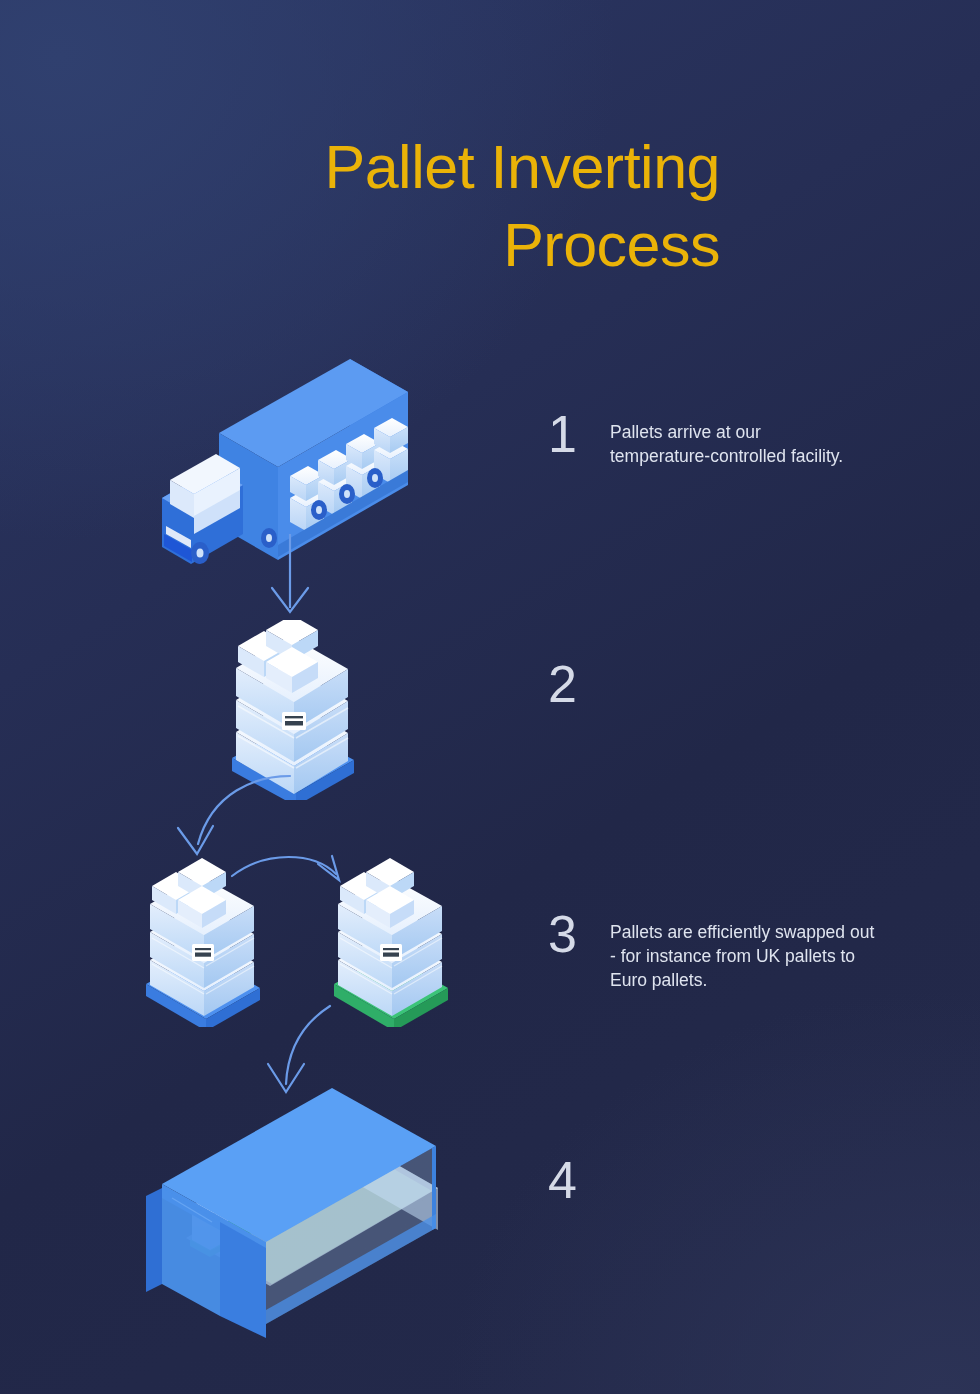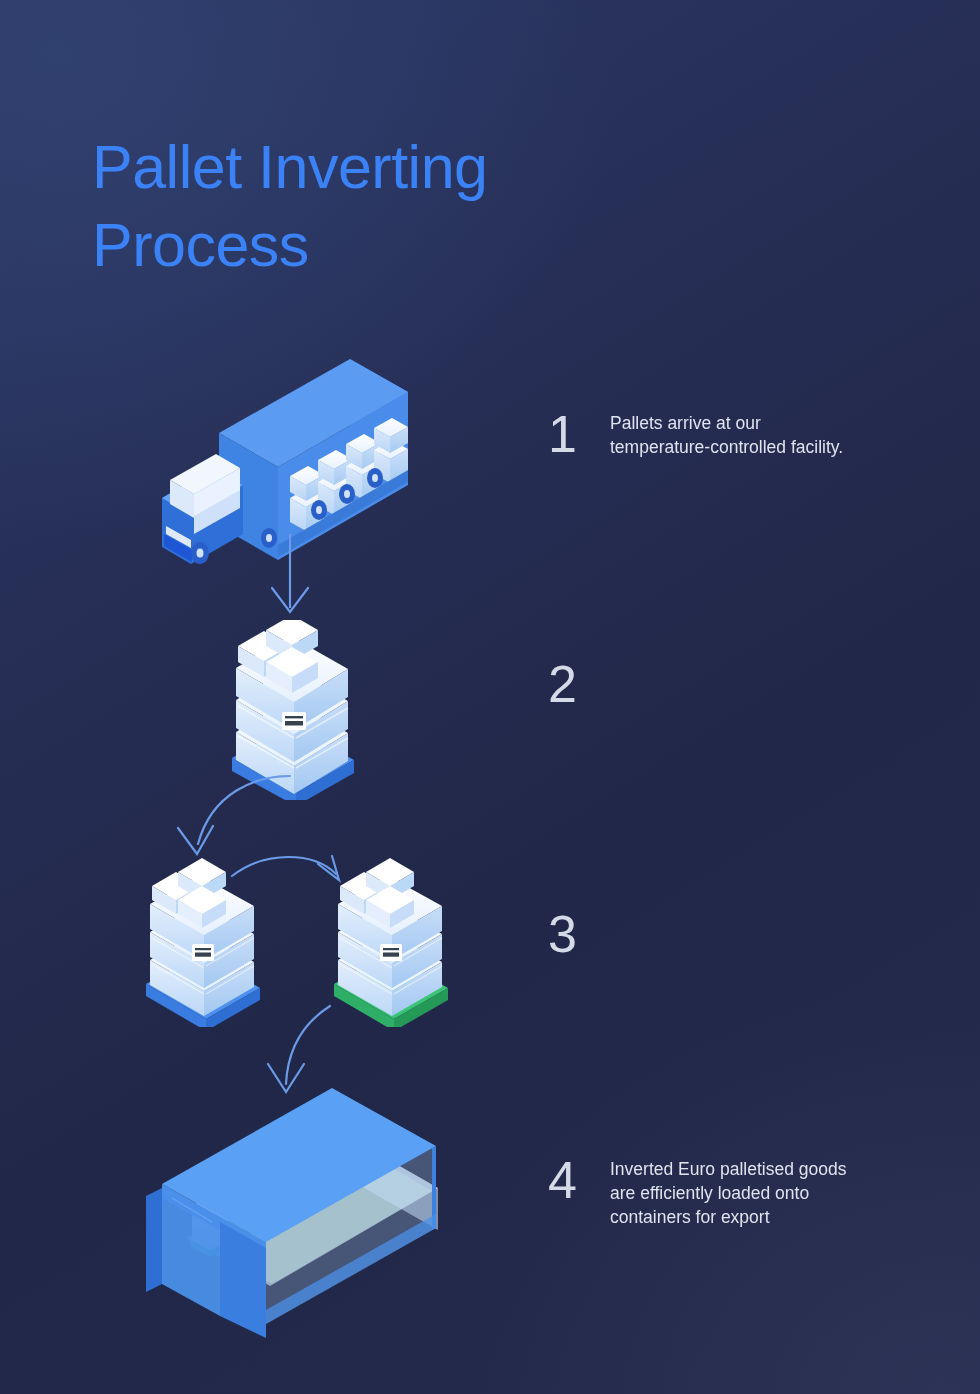--- a/index.html
+++ b/index.html
@@ -8,34 +8,34 @@
     width:980px; height:1394px; position:relative; overflow:hidden;
     font-family:"Liberation Sans", sans-serif;
     background:
       radial-gradient(ellipse 900px 780px at 6% 4%, #30406f 0%, rgba(48,64,111,0) 62%),
       radial-gradient(ellipse 760px 620px at 96% 100%, #2c3356 0%, rgba(44,51,86,0) 65%),
       linear-gradient(148deg, #2b3765 0%, #262e55 34%, #212748 60%, #242a4b 100%);
   }
 
   
   .title{
-    position:absolute; left:92px; top:128px; width:620px;
-    color:#3b82f6; font-size:61px; line-height:1.28;
-    font-weight:400; letter-spacing:-0.5px; white-space:pre-line;
+    position:absolute; left:100px; top:128px; width:620px;
+    color:#eab308; font-size:61px; line-height:1.28;
+    font-weight:400; letter-spacing:-0.5px; white-space:pre-line;text-align:right;
   }
 
   
   .step{ position:absolute; left:548px; display:flex; align-items:flex-start; }
   .step-num{
     color:#d5dae7; font-size:52px; line-height:1; font-weight:300;
     width:62px; flex:0 0 62px; text-align:left; margin-top:-4px;
   }
   .step-text{
     color:#dfe4ef; font-size:17.5px; line-height:1.37; max-width:320px;
-    font-weight:400; white-space:pre-line;
+    font-weight:400; white-space:pre-line;margin-top:9px;
   }
   #step1{ top:412px; } #step2{ top:662px; }
   #step3{ top:912px; } #step4{ top:1158px; }
 
   
   .art{ position:absolute; }
   #truck-art{ left:142px; top:348px; }
   #pallet-art{ left:220px; top:620px; }
   #swap-art{ left:136px; top:852px; }
   #container-art{ left:146px; top:1088px; }
@@ -469,20 +469,20 @@
   <div class="step-text">Pallets arrive at our
 temperature-controlled facility.</div>
 </div>
 
 <div class="step" id="step2">
   <div class="step-num">2</div>
 </div>
 
 <div class="step" id="step3">
   <div class="step-num">3</div>
+  <div class="step-text">Pallets are efficiently swapped out
+- for instance from UK pallets to
+Euro pallets.</div>
 </div>
 
 <div class="step" id="step4">
   <div class="step-num">4</div>
-  <div class="step-text">Inverted Euro palletised goods
-are efficiently loaded onto
-containers for export</div>
 </div>
 
 </body></html>

